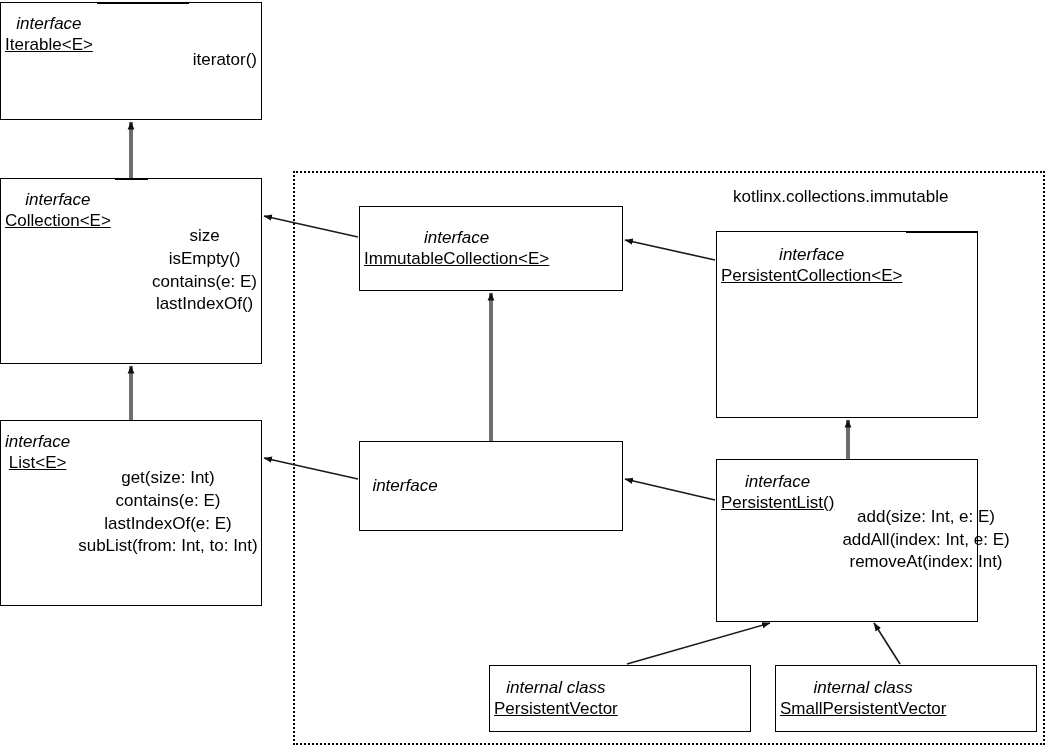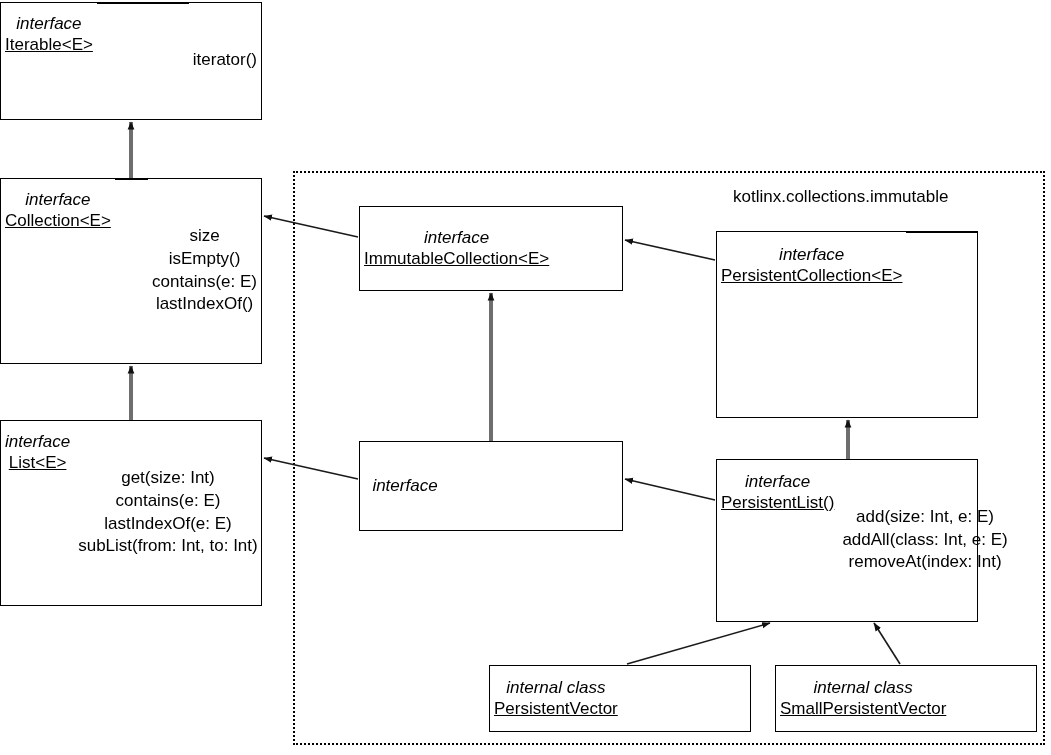--- a/index.html
+++ b/index.html
@@ -182,21 +182,21 @@
         <div class="uml-divider"></div>
       </div>
       <div class="uml-box" style="left: 716px; top: 459px; width: 262px; height: 163px;">
         <div class="uml-header" style="height: 68px; flex: 0 0 68px;">
           <span class="stereotype">interface</span>
           <span class="classname">PersistentList()</span>
         </div>
         <div class="uml-divider"></div>
         <div class="uml-members">
           <span class="member">add(size: Int, e: E)</span>
-          <span class="member">addAll(class: Int, e: E)</span>
+          <span class="member">addAll(index: Int, e: E)</span>
           <span class="member">removeAt(index: Int)</span>
         </div>
       </div>
       <div class="uml-box" style="left: 489px; top: 665px; width: 262px; height: 67px;">
         <div class="uml-header" style="height: 67px; flex: 0 0 67px;">
           <span class="stereotype">internal class</span>
           <span class="classname">PersistentVector</span>
         </div>
       </div>
       <div class="uml-box" style="left: 775px; top: 665px; width: 262px; height: 67px;">

